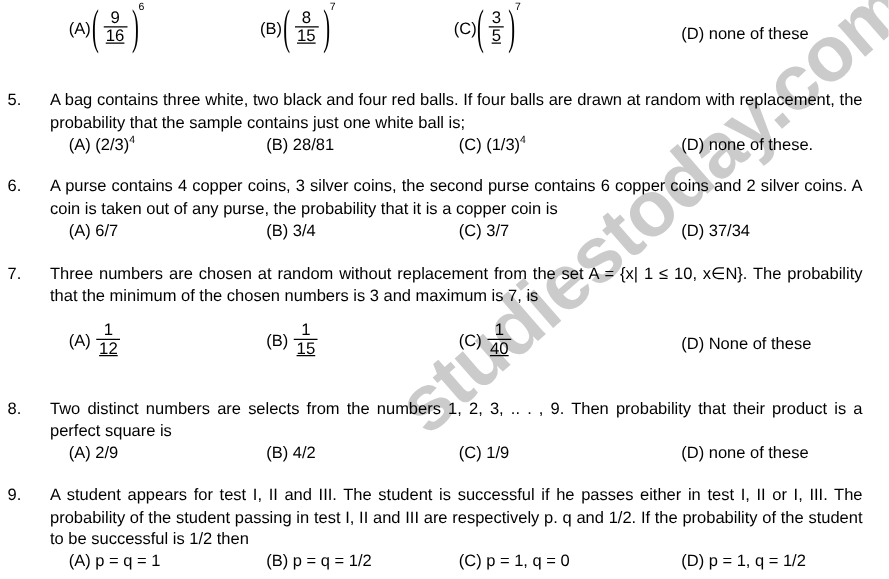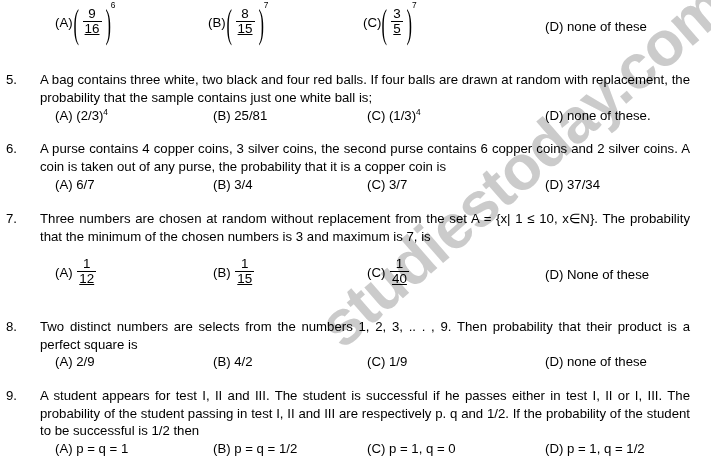--- a/index.html
+++ b/index.html
@@ -179,21 +179,21 @@
 
       <div class="opt oD" style="top:10px;">(D) none of these</div>
     </div>
 
     <div class="row" style="top:71px;">
       <span class="qnum">5.</span>
       <span class="qbody justify">A bag contains three white, two black and four red balls. If four balls are drawn at random with replacement, the probability that the sample contains just one white ball is;</span>
     </div>
     <div class="opts" style="top:107px;">
       <span class="opt oA"><span>(A) (2/3)</span><sup class="ex">4</sup></span>
-      <span class="opt oB">(B) 25/81</span>
+      <span class="opt oB">(B) 28/81</span>
       <span class="opt oC"><span>(C) (1/3)</span><sup class="ex">4</sup></span>
       <span class="opt oD">(D) none of these.</span>
     </div>
 
     <div class="row" style="top:140px;">
       <span class="qnum">6.</span>
       <span class="qbody justify">A purse contains 4 copper coins, 3 silver coins, the second purse contains 6 copper coins and 2 silver coins. A coin is taken out of any purse, the probability that it is a copper coin is</span>
     </div>
     <div class="opts" style="top:176px;">
       <span class="opt oA">(A) 6/7</span>

